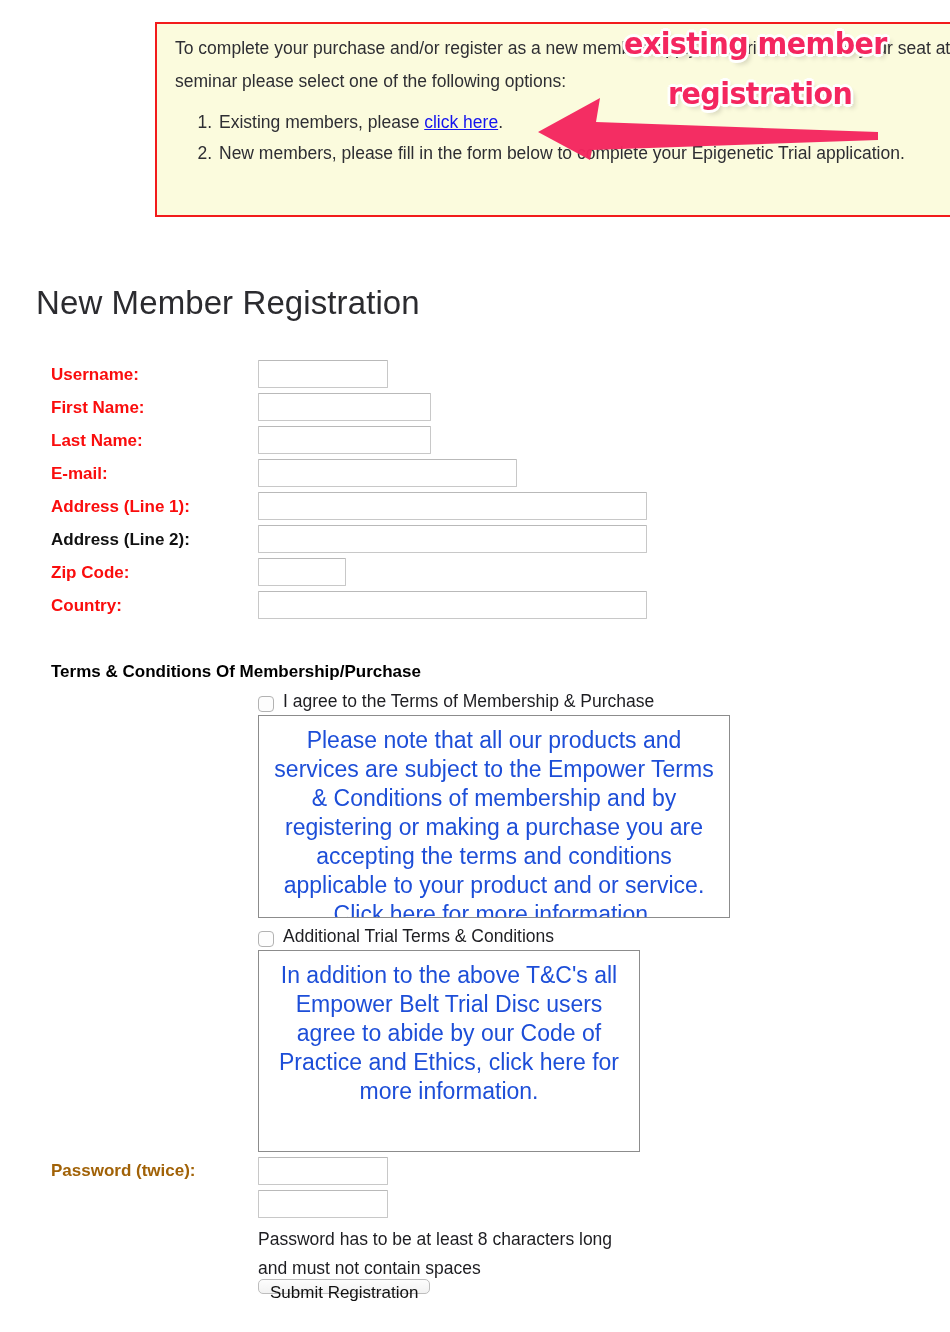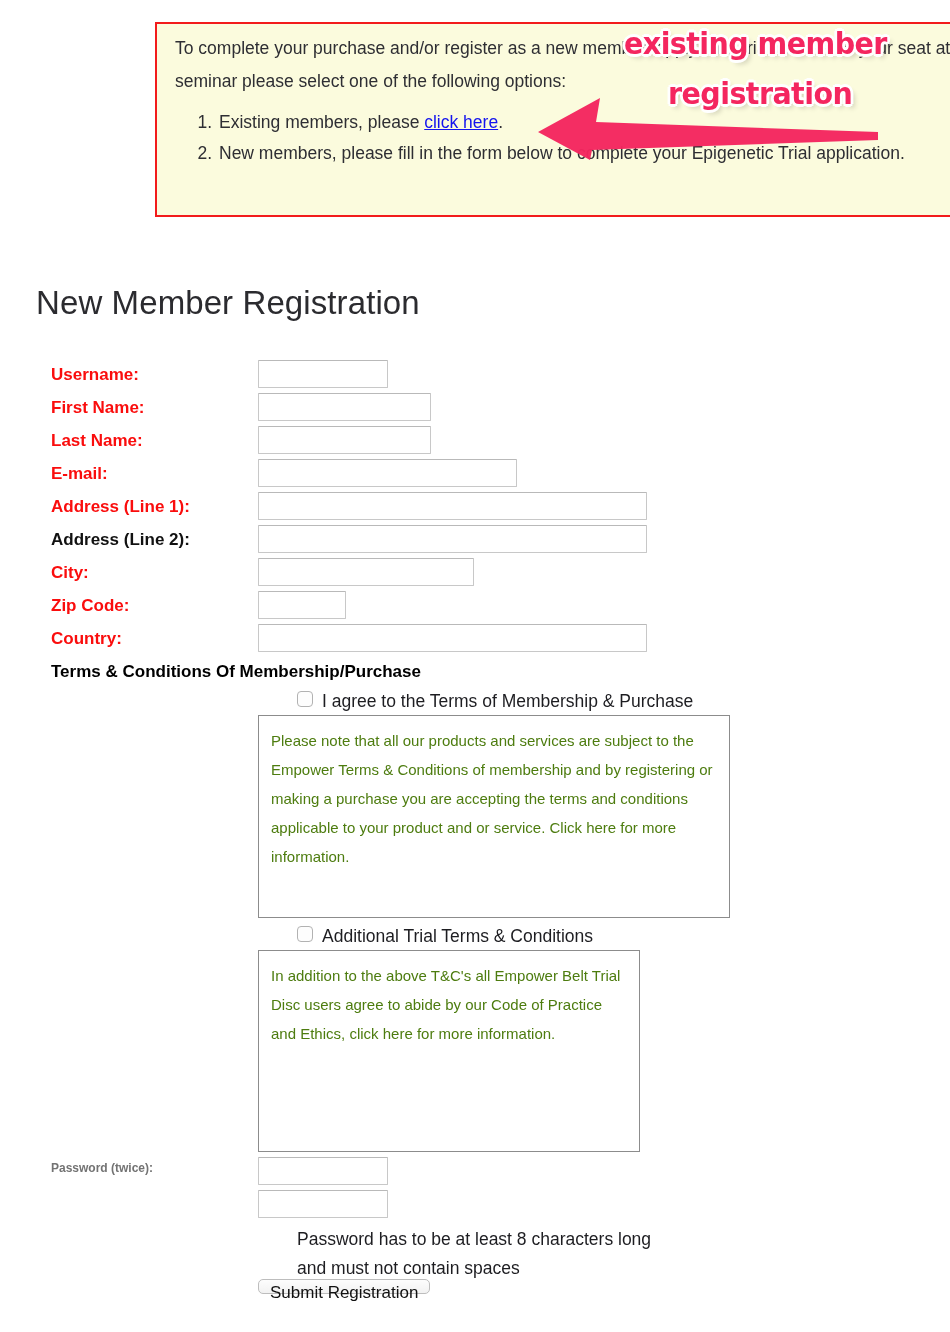--- a/index.html
+++ b/index.html
@@ -136,23 +136,22 @@
     top: 662px;
     font-size: 17px;
     font-weight: bold;
     color: #000000;
     white-space: nowrap;
   }
   .cb-row {
     position: absolute;
     left: 258px;
     display: flex;
-    align-items: flex-start;
+    align-items: flex-end;
     gap: 9px;
-    margin-left: 39px;
   }
   .cbox {
     width: 16px;
     height: 16px;
     border: 1px solid #b2b2b2;
     border-radius: 4px;
     background: #fdfdfd;
     box-sizing: border-box;
     flex: none;
   }
@@ -162,44 +161,44 @@
     white-space: nowrap;
   }
 
   .ta {
     position: absolute;
     left: 258px;
     background: #ffffff;
     border: 1px solid #8c8c8c;
     box-sizing: border-box;
     padding: 10px 12px 0 12px;
-    font-size: 15px;
+    font-size: 23px;
     line-height: 29px;
-    color: #4d7c0f;
+    color: #1d4ed8;
     overflow: hidden;
+    text-align: center;
   }
 
   
   .pw-label {
     position: absolute;
     left: 51px;
     top: 1161px;
-    font-size: 12px;
+    font-size: 17px;
     font-weight: bold;
-    color: #737373;
+    color: #a16207;
     white-space: nowrap;
   }
   .pw-note {
     position: absolute;
     left: 258px;
     font-size: 17.5px;
     line-height: 30px;
     color: #1d1d21;
     white-space: nowrap;
-    margin-left: 39px;
   }
   .submit-btn {
     position: absolute;
     left: 258px;
     top: 1279px;
     height: 15px;
     padding: 0 11px;
     font-family: "Liberation Sans", sans-serif;
     font-size: 17px;
     color: #111111;
@@ -259,24 +258,20 @@
   <div class="row">
     <span class="lbl">Address (Line 1):</span>
     <input class="fld" type="text" style="left: 258px; width: 389px;" value="">
   </div>
 
   <div class="row">
     <span class="lbl optional">Address (Line 2):</span>
     <input class="fld" type="text" style="left: 258px; width: 389px;" value="">
   </div>
 
-  <div class="row">
-    <span class="lbl">City:</span>
-    <input class="fld" type="text" style="left: 258px; width: 216px;" value="">
-  </div>
 
   <div class="row">
     <span class="lbl">Zip Code:</span>
     <input class="fld" type="text" style="left: 258px; width: 88px;" value="">
   </div>
 
   <div class="row">
     <span class="lbl">Country:</span>
     <input class="fld" type="text" style="left: 258px; width: 389px;" value="">
   </div>

